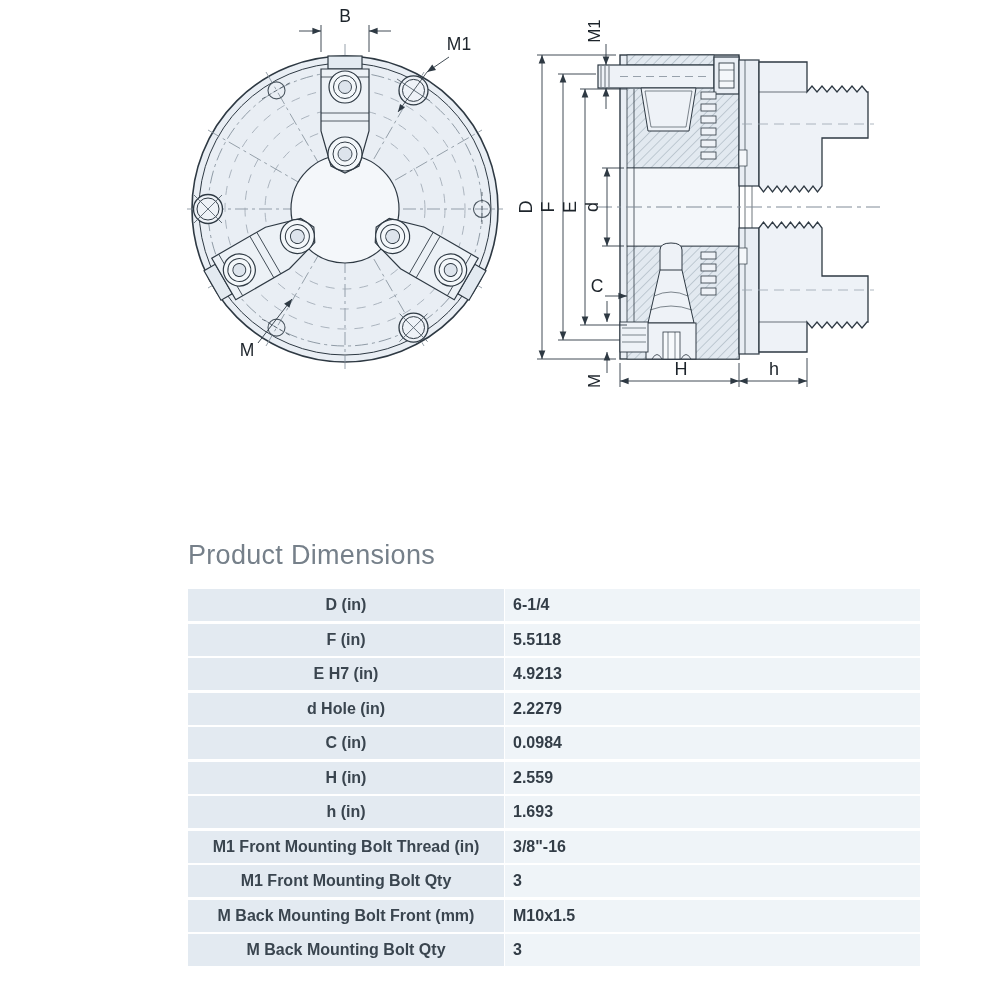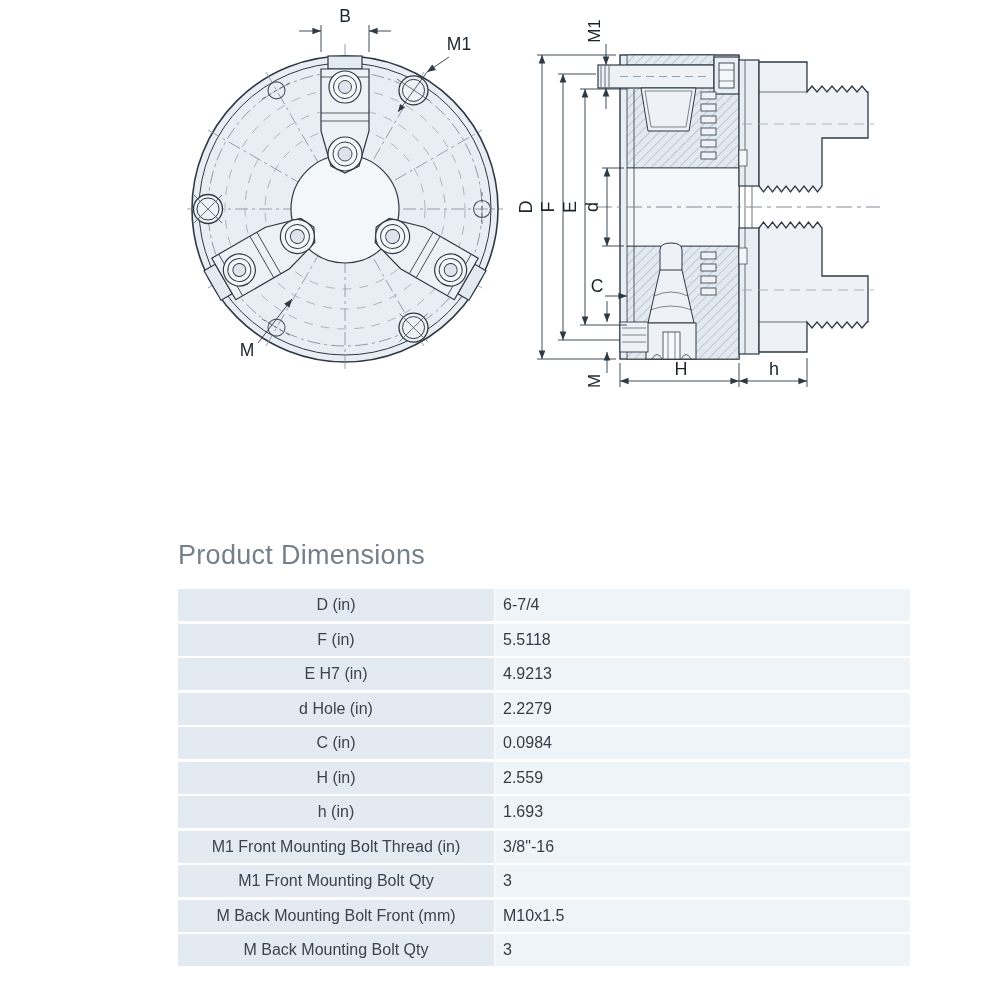--- a/index.html
+++ b/index.html
@@ -1,22 +1,22 @@
 <!DOCTYPE html>
 <html><head>
 <meta charset="utf-8">
 <style>
   html,body{margin:0;padding:0;background:#ffffff;}
   body{width:1000px;height:1000px;position:relative;overflow:hidden;
        font-family:"Liberation Sans",sans-serif;color:#3a454f;}
   svg text{font-family:"Liberation Sans","DejaVu Sans",sans-serif;fill:#1d242b;}
-  .content{position:absolute;left:178px;top:540px;width:732px;}
+  .content{position:absolute;left:188px;top:540px;width:732px;}
   .content h2{margin:0 0 18px 0;font-size:27px;font-weight:400;color:#76808a;letter-spacing:.3px;}
   .dim-table{display:flex;flex-direction:column;row-gap:2.5px;}
-  .row{display:flex;height:32px;}
+  .row{display:flex;height:32px;font-weight:bold;}
   .cell{display:flex;align-items:center;font-size:16px;}
   .cell.label{width:316px;background:#e3eaf1;justify-content:center;text-align:center;color:#3a454f;margin-right:1px;}
   .cell.value{flex:1;background:#eff4f8;padding-left:8px;color:#333d47;}
 </style>
 </head>
 <body>
 
 
 
 <svg width="1000" height="430" viewBox="0 0 1000 430">
@@ -237,21 +237,21 @@
       <text x="774" y="375" text-anchor="middle" font-size="18" stroke="none">h</text>
     </g>
   </g>
 </svg>
 
 <div class="content">
   <h2>Product Dimensions</h2>
   <div class="dim-table">
   <div class="row">
     <div class="cell label">D (in)</div>
-    <div class="cell value">6-7/4</div>
+    <div class="cell value">6-1/4</div>
   </div>
 
   <div class="row">
     <div class="cell label">F (in)</div>
     <div class="cell value">5.5118</div>
   </div>
 
   <div class="row">
     <div class="cell label">E H7 (in)</div>
     <div class="cell value">4.9213</div>

